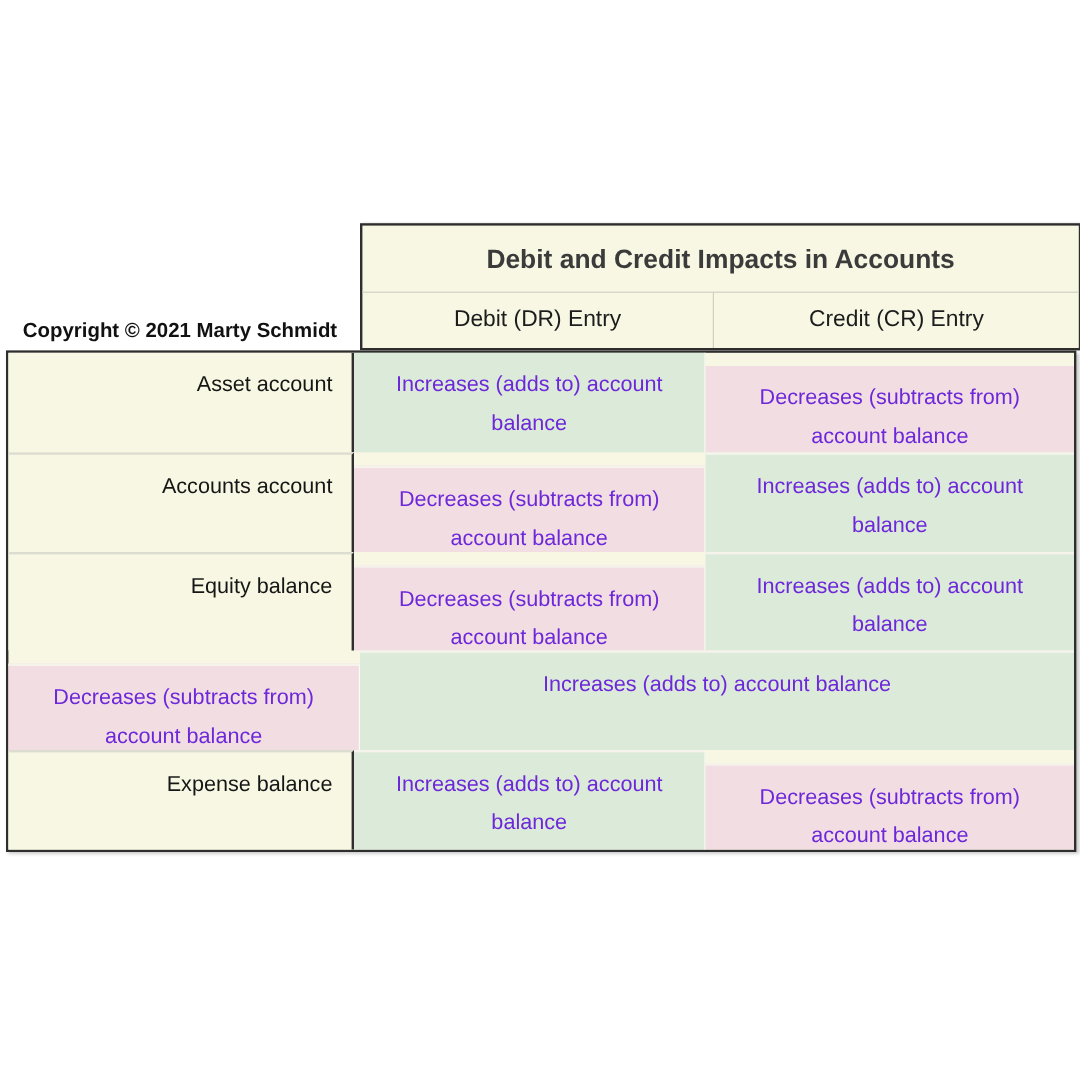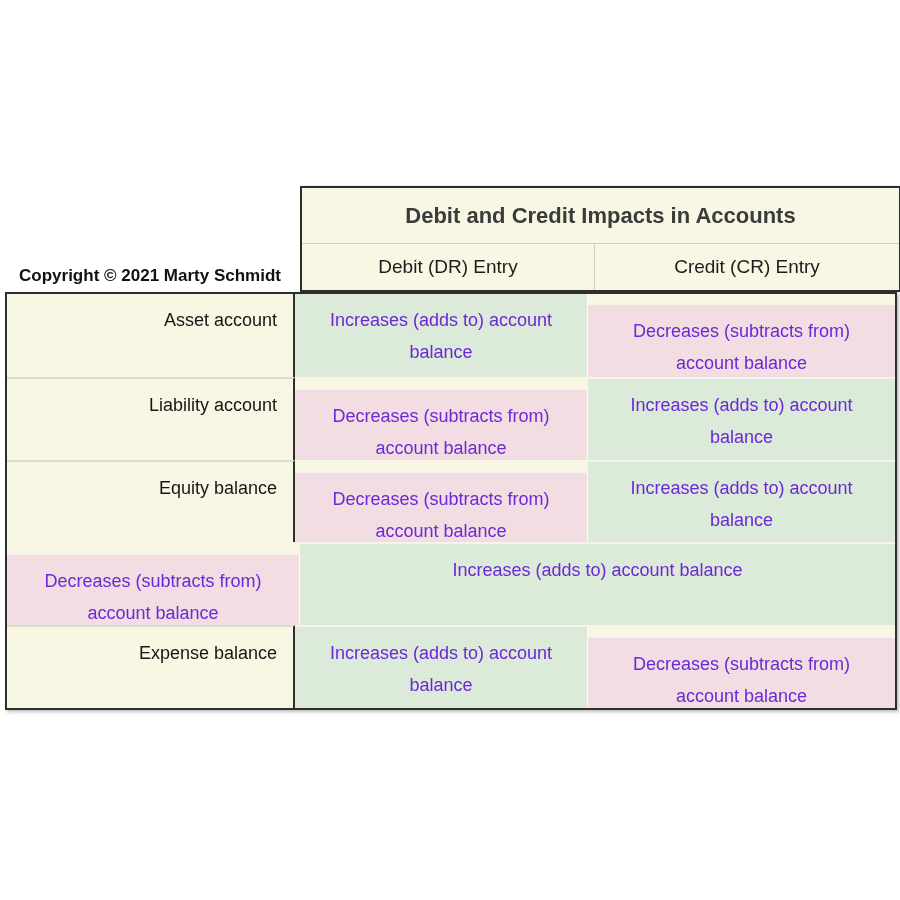--- a/index.html
+++ b/index.html
@@ -101,21 +101,21 @@
 
 <div class="copyright">Copyright © 2021 Marty Schmidt</div>
 
 <div class="body-table">
   <div class="row">
     <div class="cell label-cell">Asset account</div>
     <div class="cell impact-cell debit" data-effect="increase">Increases (adds to) account balance</div>
     <div class="cell impact-cell credit" data-effect="decrease">Decreases (subtracts from) account balance</div>
   </div>
   <div class="row">
-    <div class="cell label-cell">Liability account</div>
+    <div class="cell label-cell">Accounts account</div>
     <div class="cell impact-cell debit" data-effect="decrease">Decreases (subtracts from) account balance</div>
     <div class="cell impact-cell credit" data-effect="increase">Increases (adds to) account balance</div>
   </div>
   <div class="row">
     <div class="cell label-cell">Equity balance</div>
     <div class="cell impact-cell debit" data-effect="decrease">Decreases (subtracts from) account balance</div>
     <div class="cell impact-cell credit" data-effect="increase">Increases (adds to) account balance</div>
   </div>
   <div class="row">
     <div class="cell impact-cell debit" data-effect="decrease">Decreases (subtracts from) account balance</div>

